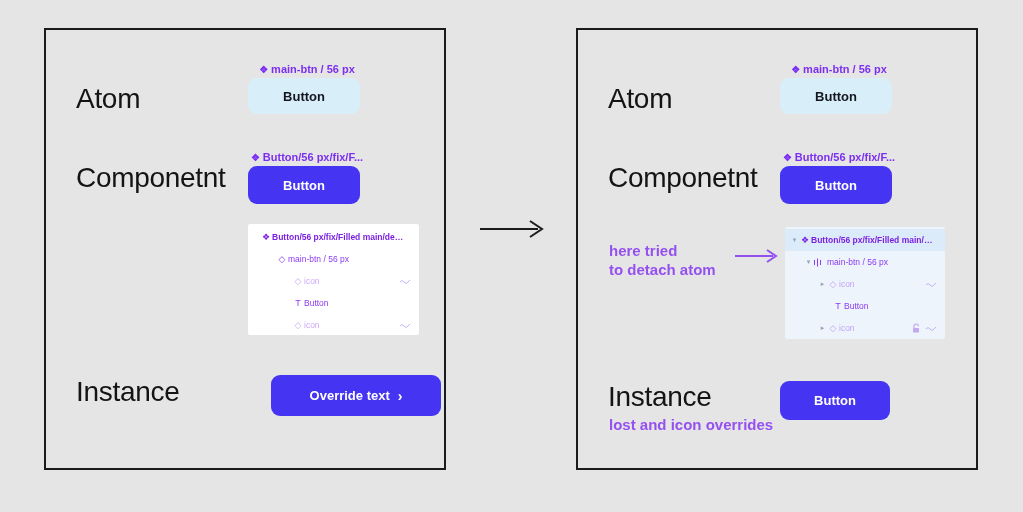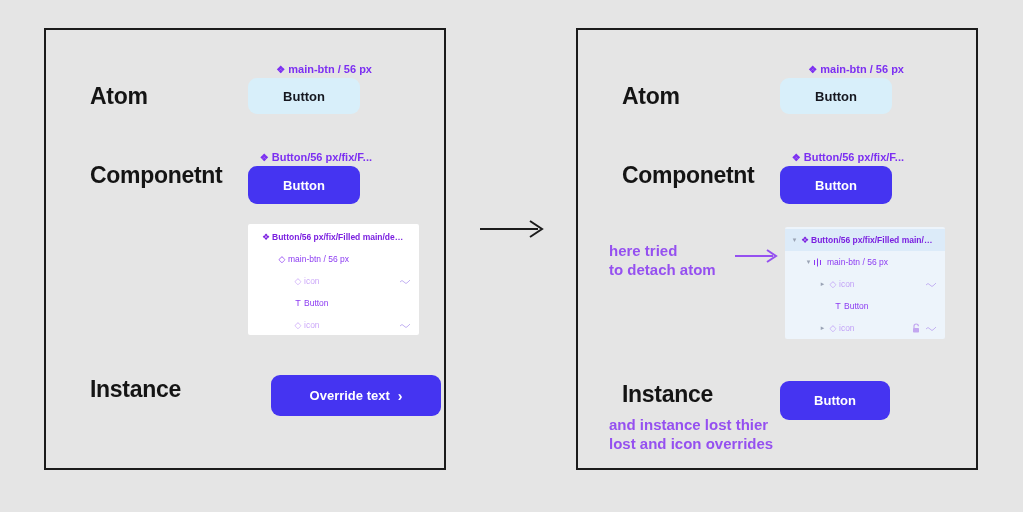--- a/index.html
+++ b/index.html
@@ -11,27 +11,27 @@
     overflow:hidden;
   }
   .frame {
     position:absolute; top:28px; width:402px; height:442px;
     border:2px solid #1b1b1b; background:#e5e5e5;
   }
   .frame.left { left:44px; }
   .frame.right { left:576px; }
 
   .heading {
-    position:absolute; left:44px;
-    font-size:23px; font-weight:bold; color:#141414; letter-spacing:-0.3px;
+    position:absolute; left:30px;
+    font-size:28px; font-weight:normal; color:#141414; letter-spacing:-0.3px;
   }
   .caption {
     position:absolute; left:196px; width:130px;
     font-size:11px; font-weight:600; color:#7c2ff2;
-    text-align:right; white-space:nowrap;
+    text-align:center; white-space:nowrap;
   }
   .caption .cap-icon { font-size:10px; margin-right:3px; }
   .btn {
     position:absolute; left:202px; width:112px; height:36px;
     border:none; border-radius:9px; cursor:pointer;
     font-family:"Liberation Sans", sans-serif;
     font-size:13px; font-weight:bold;
     display:flex; align-items:center; justify-content:center; gap:8px;
   }
   .btn.atom { background:#d8effa; color:#15171f; }
@@ -195,16 +195,15 @@
             <path d="M1 4 Q3 1 5 4 T9 4 L11 2" fill="none" stroke="#c3b2f2" stroke-width="1"></path>
           </svg>
       </span>
     </div>
   </div>
 
   <div class="heading" style="top:351px;">Instance</div>
   <button class="btn primary" style="top:351px; width:110px; height:39px;">Button</button>
 
   <div class="annotation" style="top:385px;">
-    <div>and instance lost thier</div>
     <div>lost and icon overrides</div>
   </div>
 </div>
 
 </body></html>

